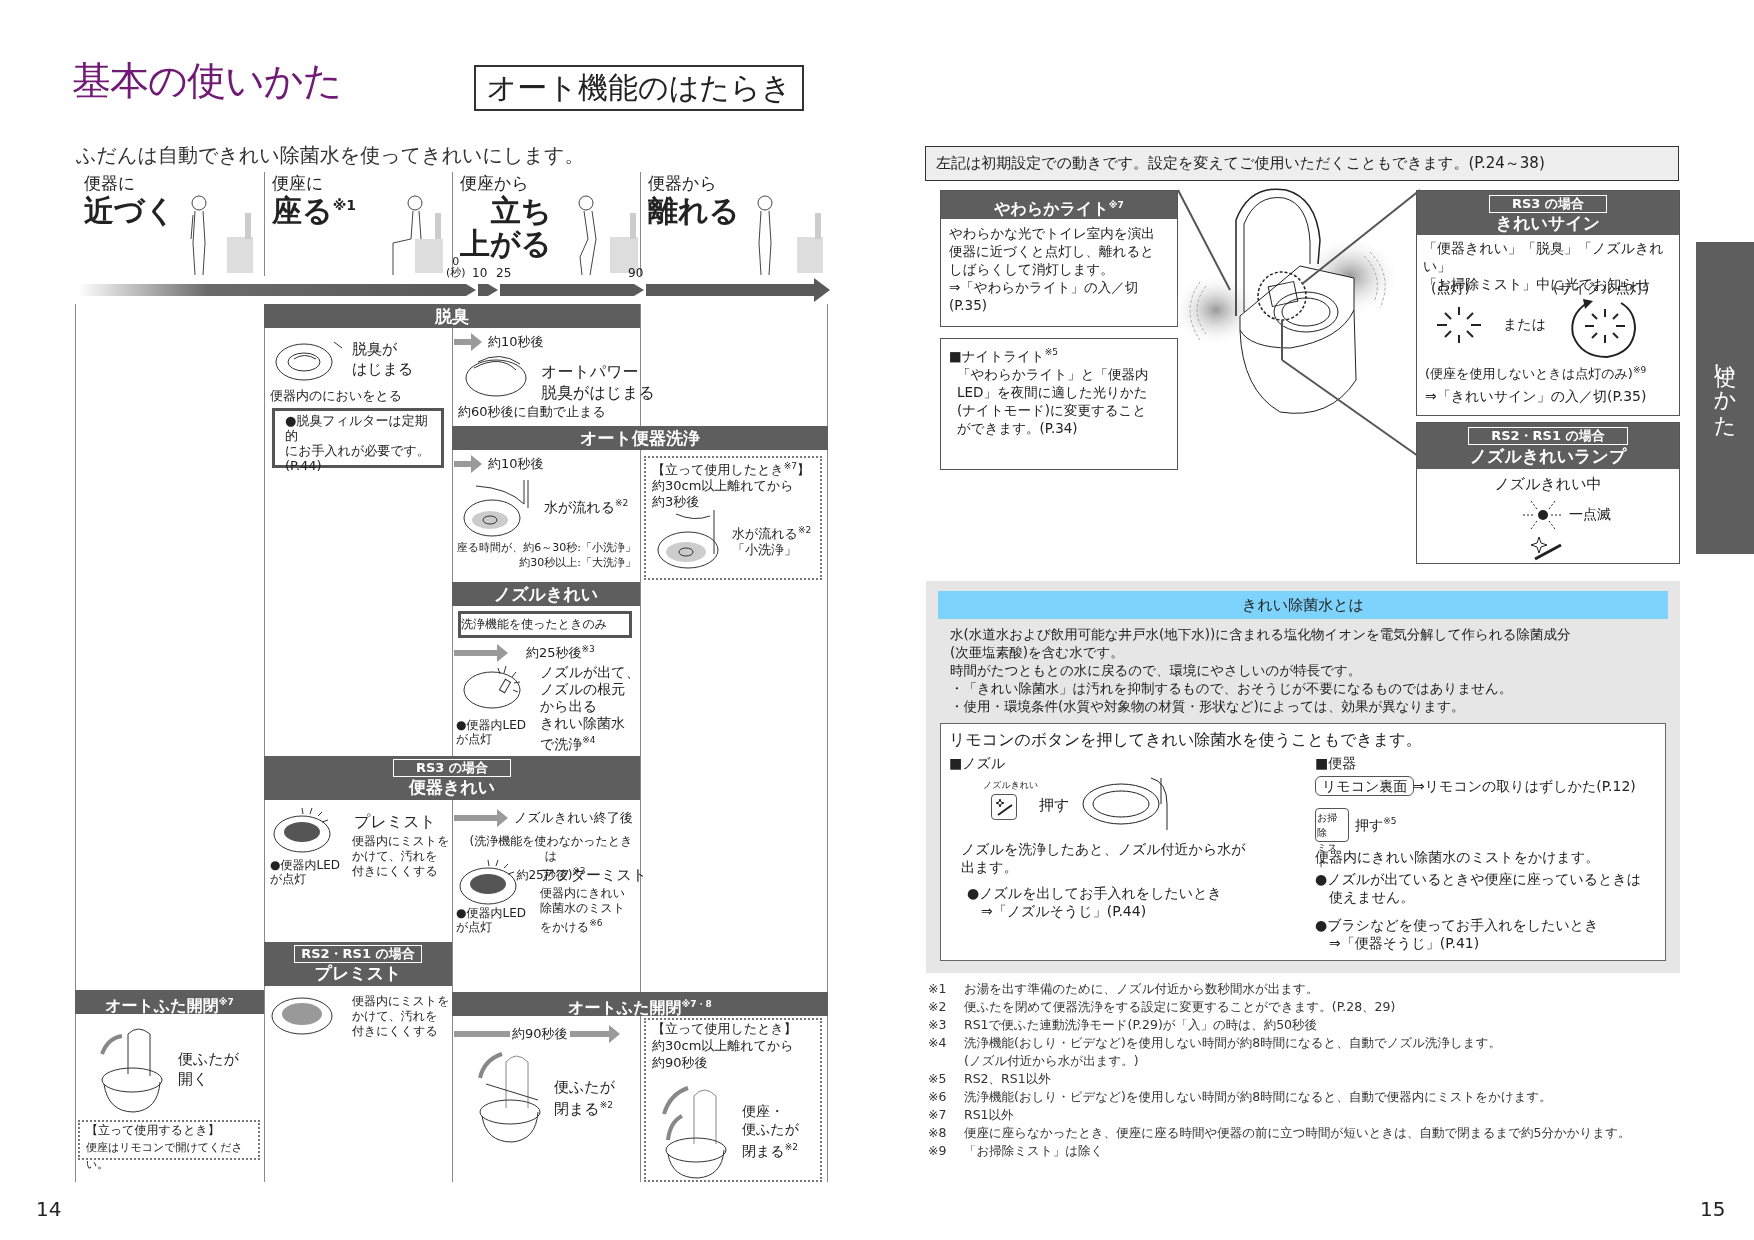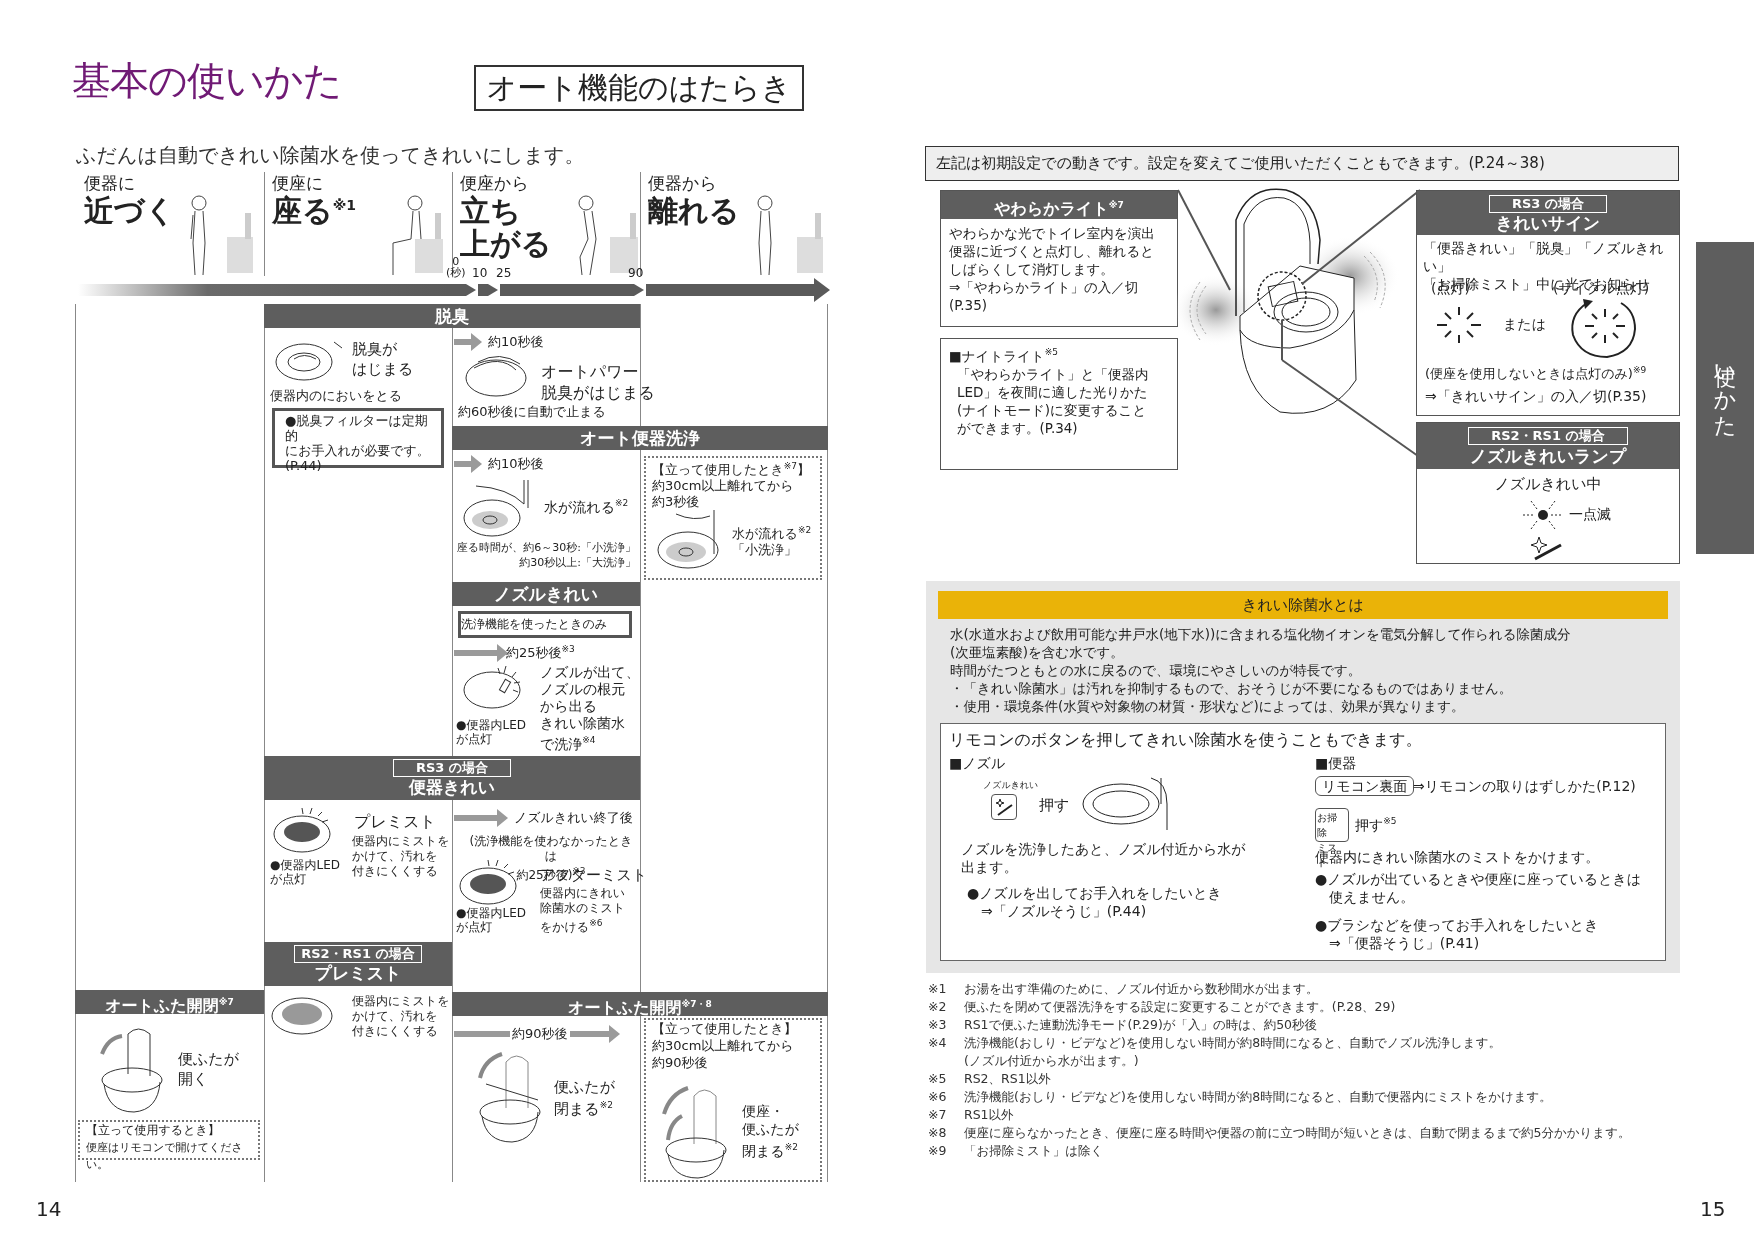--- a/index.html
+++ b/index.html
@@ -45,21 +45,21 @@
 <svg class="figure" style="left:385px;top:195px;" width="60" height="82" viewBox="0 0 60 82">
   <circle cx="30" cy="8" r="7" fill="none" stroke="#444"></circle>
   <path d="M28 16 L26 44 L8 48 L8 80 M34 16 L36 44" fill="none" stroke="#444"></path>
   <rect x="30" y="44" width="28" height="34" fill="#ddd"></rect>
     <rect x="50" y="18" width="6" height="26" fill="#ccc"></rect>
 </svg>
 <div class="vline" style="left:452px;top:172px;height:104px;"></div>
 
 <div class="abs" style="left:460px;top:172px;">
   <div class="stage-small">便座から</div>
-  <div class="stage-big" style="white-space:pre-line;">立ち
+  <div class="stage-big" style="white-space:pre-line;text-align:right;">立ち
 上がる</div>
 </div>
 <svg class="figure" style="left:570px;top:195px;" width="70" height="82" viewBox="0 0 70 82">
   <circle cx="16" cy="8" r="7" fill="none" stroke="#444"></circle>
   <path d="M14 16 L18 44 L10 62 L12 80 M22 16 L26 44 L20 80" fill="none" stroke="#444"></path>
   <rect x="40" y="42" width="28" height="36" fill="#ddd"></rect>
     <rect x="60" y="18" width="6" height="26" fill="#ccc"></rect>
 </svg>
 <div class="vline" style="left:640px;top:172px;height:104px;"></div>
 
@@ -161,21 +161,21 @@
   <div style="position:absolute;left:86px;top:64px;font-size:13px;line-height:16px;">
     <span>水が流れる</span><span class="sup">※2</span><br>
     <span>「小洗浄」</span>
   </div>
 </div>
 
 <div class="abs hdr" style="left:452px;top:582px;width:188px;height:24px;font-size:17px;line-height:24px;">ノズルきれい</div>
 <div class="abs" style="left:458px;top:611px;width:174px;height:27px;border:3px solid #555;font-size:12px;text-align:left;line-height:21px;">洗浄機能を使ったときのみ</div>
 <div class="abs arrow-row" style="left:454px;top:644px;">
   <span class="arrow" style="width:44px;"></span>
-  <span style="margin-left:2px;"><span>約25秒後</span><span class="sup">※3</span></span>
+  <span style="margin-left:22px;"><span>約25秒後</span><span class="sup">※3</span></span>
 </div>
 <svg class="figure" style="left:458px;top:664px;" width="80" height="54" viewBox="0 0 80 54">
   <ellipse cx="34" cy="26" rx="28" ry="18" fill="none" stroke="#333"></ellipse>
     <rect x="44" y="16" width="6" height="12" fill="none" stroke="#333" transform="rotate(30 47 22)"></rect>
   <path d="M40 4 L42 10 M48 2 L46 9 M58 8 L54 13 M62 18 L56 19 M60 28 L55 26" stroke="#333"></path>
 </svg>
 <div class="abs" style="left:540px;top:664px;font-size:14px;line-height:17px;">
   <span style="white-space:pre-line;">ノズルが出て、
 ノズルの根元
 から出る
@@ -403,21 +403,21 @@
     <path d="M14 4 L16 10 L22 12 L16 14 L14 20 L12 14 L6 12 L12 10 Z" fill="none" stroke="#222"></path>
     <line x1="10" y1="26" x2="36" y2="12" stroke="#222" stroke-width="3"></line>
   </svg>
 </div>
 
 <div class="abs" style="left:1696px;top:242px;width:58px;height:312px;background:#5e5e5e;">
   <div style="color:#fff;font-size:22px;writing-mode:vertical-rl;margin:108px auto 0;line-height:30px;">使いかた</div>
 </div>
 
 <div class="abs" style="left:926px;top:581px;width:754px;height:392px;background:#e6e6e6;">
-  <div style="margin:10px 12px 0;background:#eab308;height:28px;line-height:28px;text-align:center;font-size:15px;">きれい除菌水とは</div>
+  <div style="margin:10px 12px 0;background:#7dd3fc;height:28px;line-height:28px;text-align:center;font-size:15px;">きれい除菌水とは</div>
   <div style="padding:6px 24px 0;font-size:13.5px;line-height:18px;">
     <div style="white-space:pre-line;">水(水道水および飲用可能な井戸水(地下水))に含まれる塩化物イオンを電気分解して作られる除菌成分
 (次亜塩素酸)を含む水です。</div>
     <div>時間がたつともとの水に戻るので、環境にやさしいのが特長です。</div>
     <div>・「きれい除菌水」は汚れを抑制するもので、おそうじが不要になるものではありません。</div>
     <div>・使用・環境条件(水質や対象物の材質・形状など)によっては、効果が異なります。</div>
   </div>
   <div style="position:absolute;left:14px;top:142px;width:726px;height:238px;background:#fff;border:1px solid #666;">
     <div style="position:absolute;left:8px;top:6px;font-size:16px;">リモコンのボタンを押してきれい除菌水を使うこともできます。</div>
 

